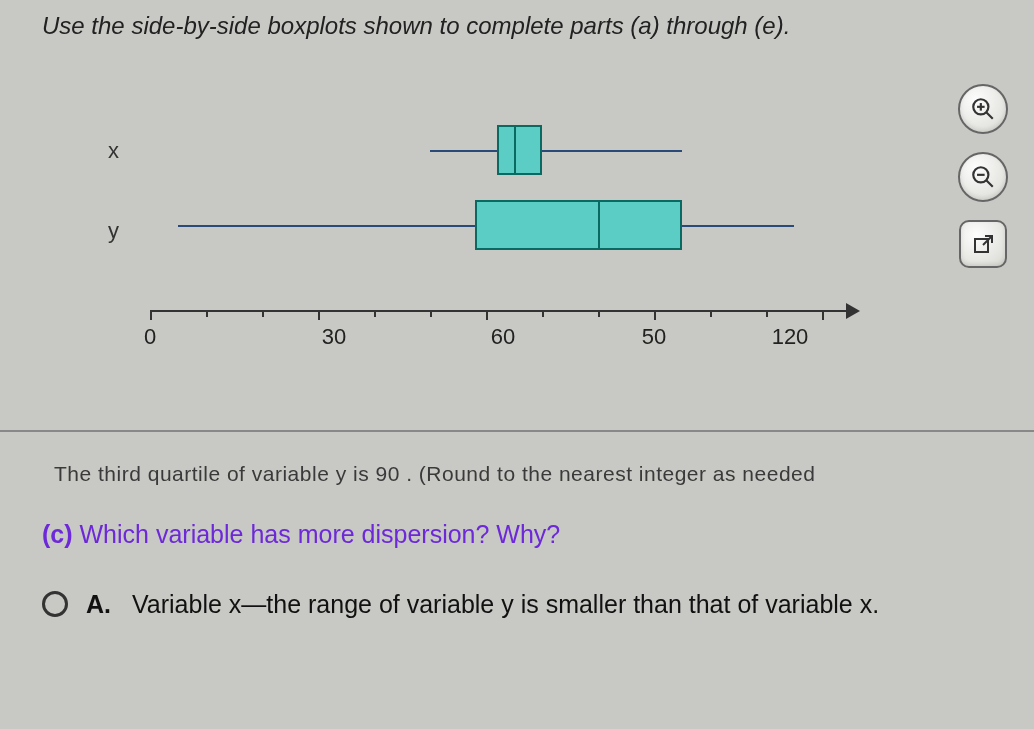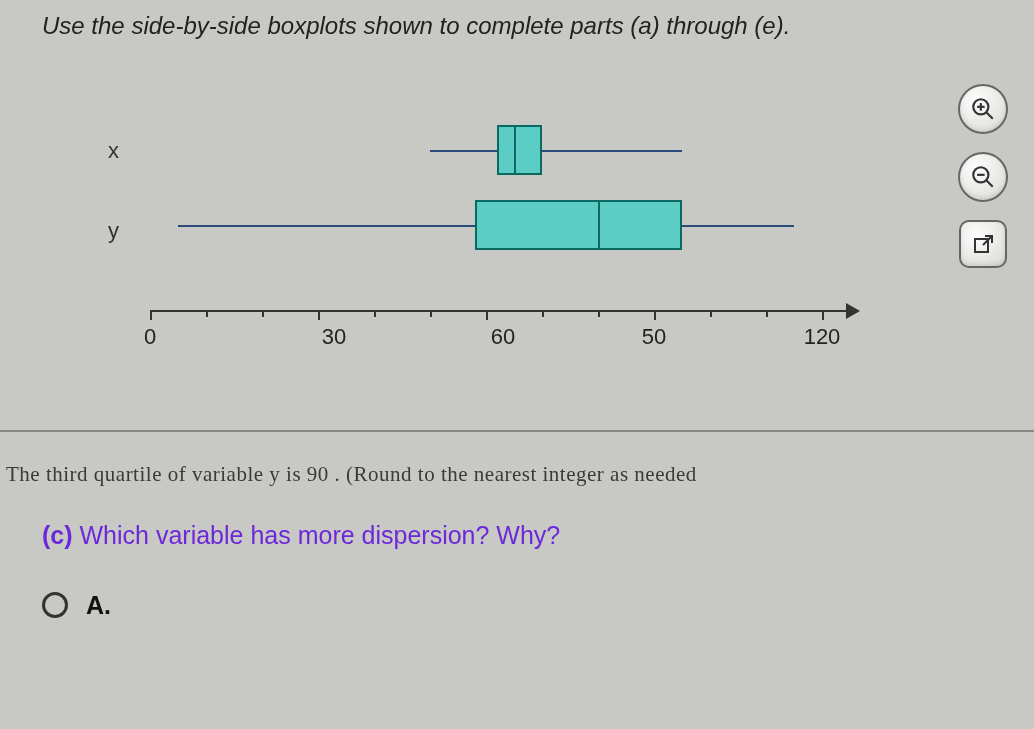--- a/index.html
+++ b/index.html
@@ -125,27 +125,28 @@
     border-radius: 10px;
     width: 48px; height: 48px;
   }
   .divider {
     margin: 50px 0 0 0;
     border: none;
     border-top: 2px solid #888;
     width: 100%;
   }
   .cropped-text {
-    font-family: Liberation Serif, serif;
+    font-family: Liberation Sans, sans-serif;
     font-size: 21px;
     color: #3a3a3a;
     padding: 30px 0 0 6px;
     letter-spacing: 0.5px;
     white-space: nowrap;
     overflow: hidden;
+    margin-left: 48px;
   }
   .part-c {
     padding: 34px 0 0 42px;
     font-size: 25px;
     color: #6d28d9;
   }
   .part-label { font-weight: bold; }
   .option-row {
     display: flex;
     align-items: baseline;
@@ -206,21 +207,21 @@
         <div class="tick minor" style="left: 392px;"></div>
         <div class="tick minor" style="left: 448px;"></div>
         <div class="tick" style="left: 504px;"></div>
         <div class="tick minor" style="left: 560px;"></div>
         <div class="tick minor" style="left: 616px;"></div>
         <div class="tick" style="left: 672px;"></div>
         <div class="tick-label" style="left: 0px;">0</div>
         <div class="tick-label" style="left: 184px;">30</div>
         <div class="tick-label" style="left: 317px; margin-left: 36px;">60</div>
         <div class="tick-label" style="left: 504px;">50</div>
-        <div class="tick-label" style="left: 672px;">120</div>
+        <div class="tick-label" style="left: 640px;">120</div>
       </div>
   </div>
 </div>
 
 <div class="toolbar">
   <div class="tool-btn">
     <svg width="26" height="26" viewBox="0 0 24 24">
       <circle cx="10" cy="10" r="7" fill="none" stroke="#333" stroke-width="2"></circle>
       <line x1="15" y1="15" x2="21" y2="21" stroke="#333" stroke-width="2"></line>
       <line x1="10" y1="6.5" x2="10" y2="13.5" stroke="#333" stroke-width="2"></line>
@@ -248,13 +249,14 @@
 <div class="cropped-text">The third quartile of variable y is  90 . (Round to the nearest integer as needed</div>
 
 <div class="part-c">
   <span class="part-label">(c)</span>
   <span>Which variable has more dispersion? Why?</span>
 </div>
 
 <div class="option-row">
   <div class="radio"></div>
   <span class="opt-label">A.</span>
+  <span class="opt-text">Variable x—the range of variable y is smaller than that of variable x.</span>
 </div>
 
 </body></html>

